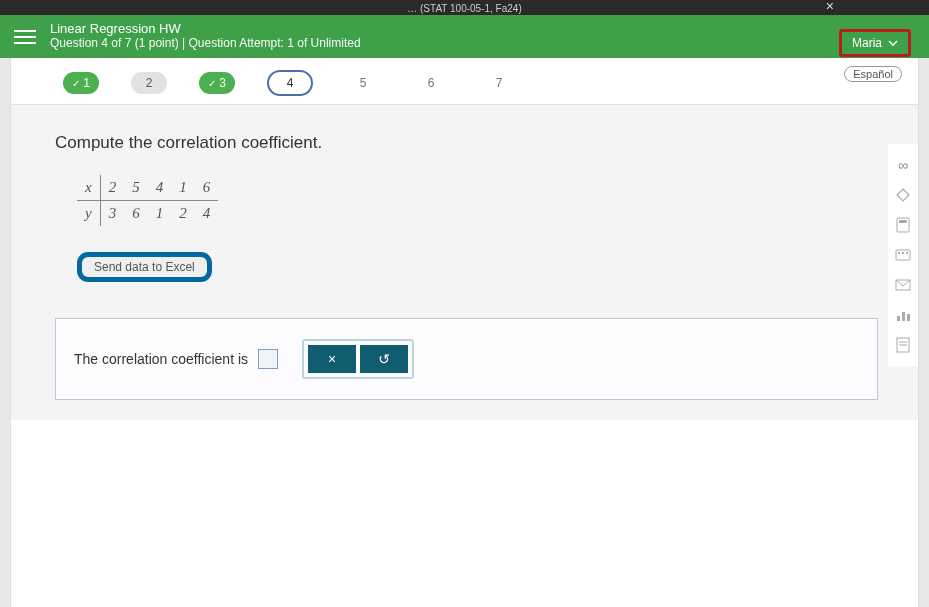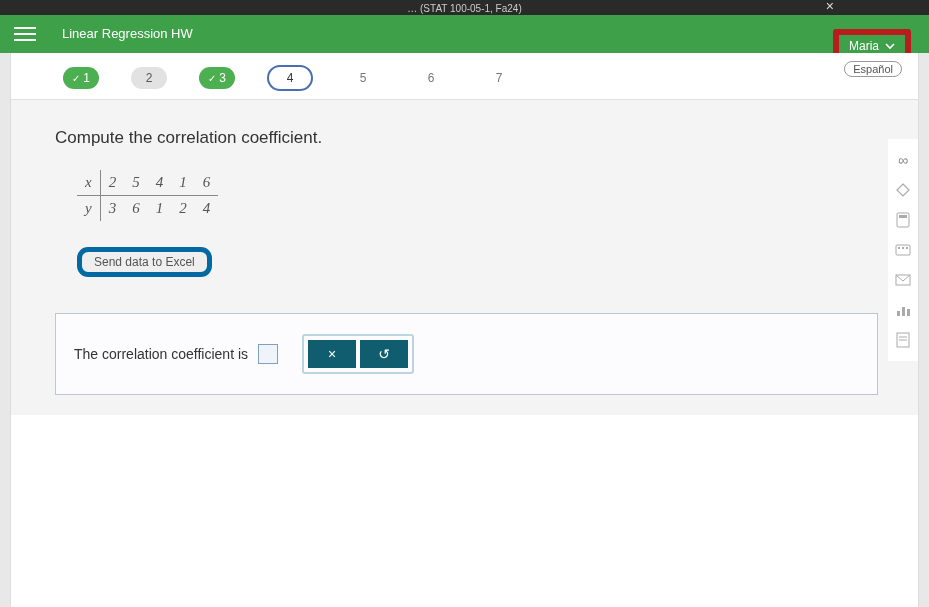--- a/index.html
+++ b/index.html
@@ -30,36 +30,35 @@
     font-size: 14px;
     cursor: pointer;
   }
   .green-header {
     background: #3fa04a;
     color: #fff;
     display: flex;
     align-items: center;
     padding: 6px 14px 8px 14px;
     position: relative;
-    gap: 12px;
   }
   .hamburger {
     width: 22px;
     cursor: pointer;
     margin-right: 14px;
     margin-top: 2px;
   }
   .hamburger div { height: 2px; background: #fff; margin: 4px 0; }
   .header-text .title { font-size: 13px; }
   .header-text .sub { font-size: 12px; opacity: .95;}
   .user-btn {
     position: absolute;
     right: 18px;
     top: 14px;
-    border: 6px solid #b91c1c;
+    border: 3px solid #b91c1c;
     background: #3fa04a;
     color: #fff;
     font-size: 12px;
     padding: 4px 10px;
     border-radius: 3px;
     cursor: pointer;
     display: flex;
     align-items: center;
     gap: 6px;
   }
@@ -217,20 +216,21 @@
 </div>
 
 <div class="green-header">
   <div class="hamburger">
     <div></div>
       <div></div>
       <div></div>
   </div>
   <div class="header-text">
     <div class="title">Linear Regression HW</div>
+    <div class="sub">Question 4 of 7 (1 point)  |  Question Attempt: 1 of Unlimited</div>
   </div>
   <div class="user-btn">
     <span>Maria</span>
     <svg width="10" height="7" viewBox="0 0 10 7">
         <path d="M1 1 L5 5 L9 1" stroke="#fff" stroke-width="1.6" fill="none"></path>
       </svg>
   </div>
 </div>
 
 <div class="content-wrap">

